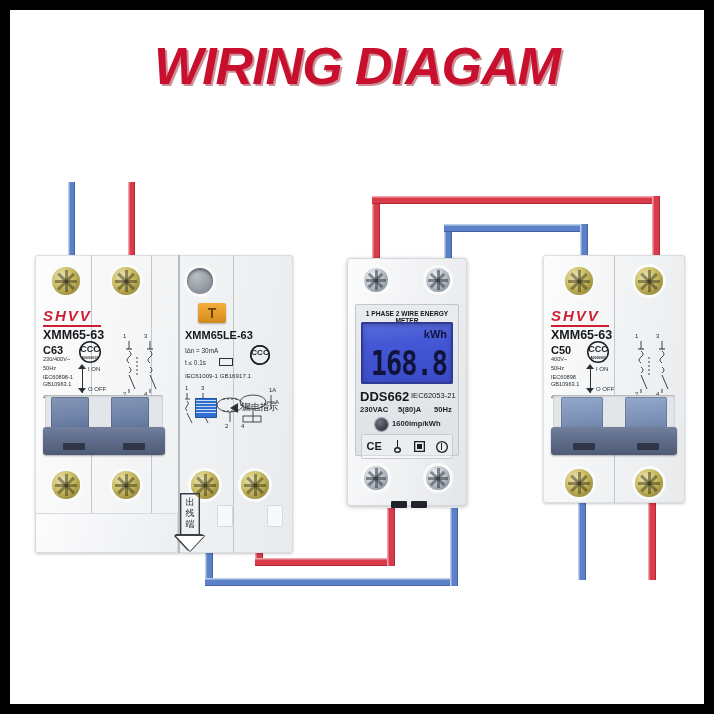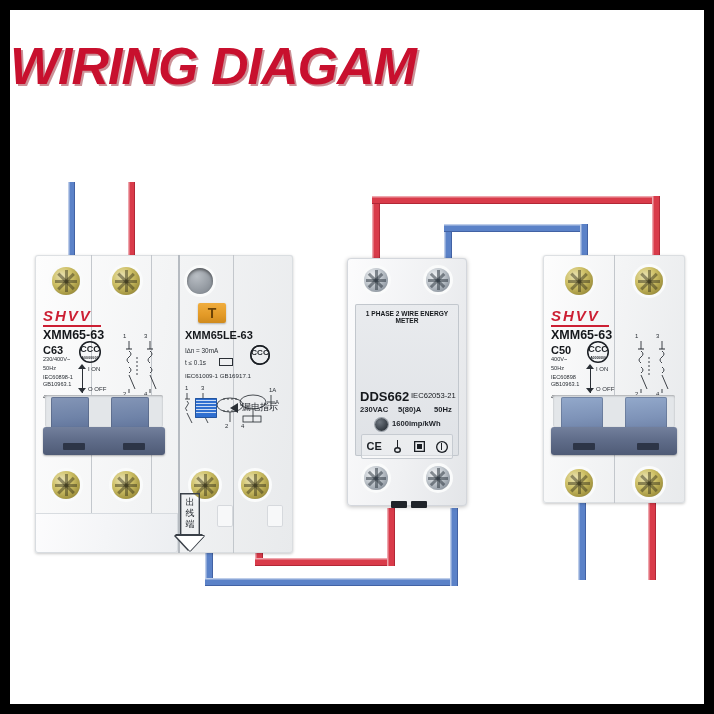--- a/index.html
+++ b/index.html
@@ -1,21 +1,21 @@
 <!DOCTYPE html>
 <html><head>
 <meta charset="utf-8">
 <style>
   html,body{margin:0;padding:0;background:#000;}
   body{width:714px;height:714px;overflow:hidden;font-family:"Liberation Sans",sans-serif;}
 
   #frame{position:absolute;left:10px;top:10px;width:694px;height:694px;background:#fff;overflow:hidden;}
 
   
-  #title{position:absolute;left:0;top:26px;width:694px;
+  #title{position:absolute;left:0;top:26px;width:694px;text-align:center;
          font-size:52px;font-weight:bold;font-style:italic;color:#c8102e;
          letter-spacing:-1px;text-shadow:2px 2px 0 rgba(140,10,25,.45);
          font-family:"Liberation Sans",sans-serif;white-space:nowrap;}
 
   
   .wire{position:absolute;}
   .wv{width:8px;}
   .wh{height:8px;}
   .red{background:#d93b4a;box-shadow:inset 1.5px 0 0 rgba(255,255,255,.55),inset -1px 0 0 rgba(120,10,25,.4);}
   .red.wh{box-shadow:inset 0 1.5px 0 rgba(255,255,255,.55),inset 0 -1px 0 rgba(120,10,25,.4);}
@@ -324,20 +324,24 @@
       <div class="cross"></div>
         <div class="cross v"></div>
         <div class="cross d1"></div>
         <div class="cross d2"></div>
     </div>
 
     <div class="faceplate" style="left:8px;top:46px;width:104px;height:152px;"></div>
 
     <div class="meter-head" style="left:10px;top:52px;width:100px;font-size:6.6px;">1 PHASE 2 WIRE ENERGY METER</div>
 
+    <div class="lcd" style="left:14px;top:64px;width:92px;height:62px;">
+      <div class="unit" style="font-size:11px;">kWh</div>
+      <div class="digits" style="font-size:27px;">168.8</div>
+    </div>
 
     <div class="meter-model" style="left:13px;top:131px;font-size:13px;">DDS662</div>
     <div class="meter-std" style="left:64px;top:133px;font-size:7.6px;">IEC62053-21</div>
 
     <div class="meter-line" style="left:13px;top:147px;font-size:7.6px;">230VAC</div>
     <div class="meter-line" style="left:51px;top:147px;font-size:7.6px;">5(80)A</div>
     <div class="meter-line" style="left:87px;top:147px;font-size:7.6px;">50Hz</div>
 
     <div class="pulse-led" style="left:28px;top:160px;"></div>
     <div class="meter-line" style="left:45px;top:161px;font-size:7.6px;">1600imp/kWh</div>

